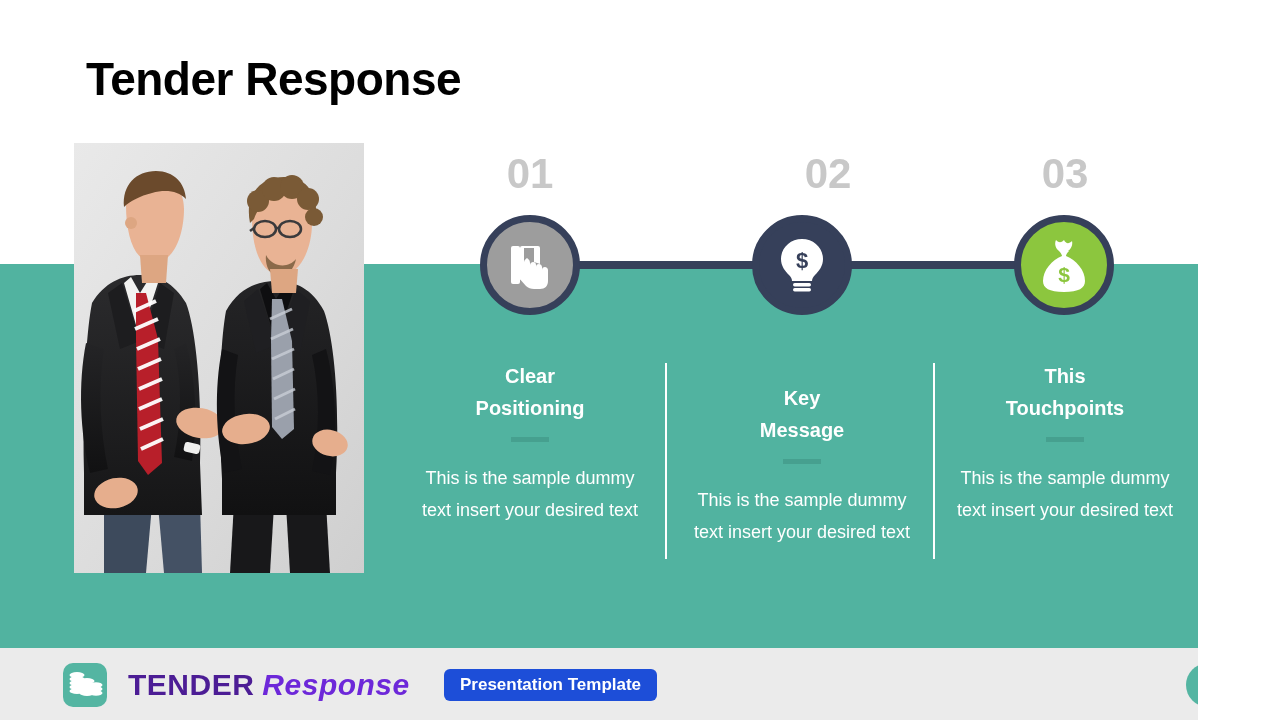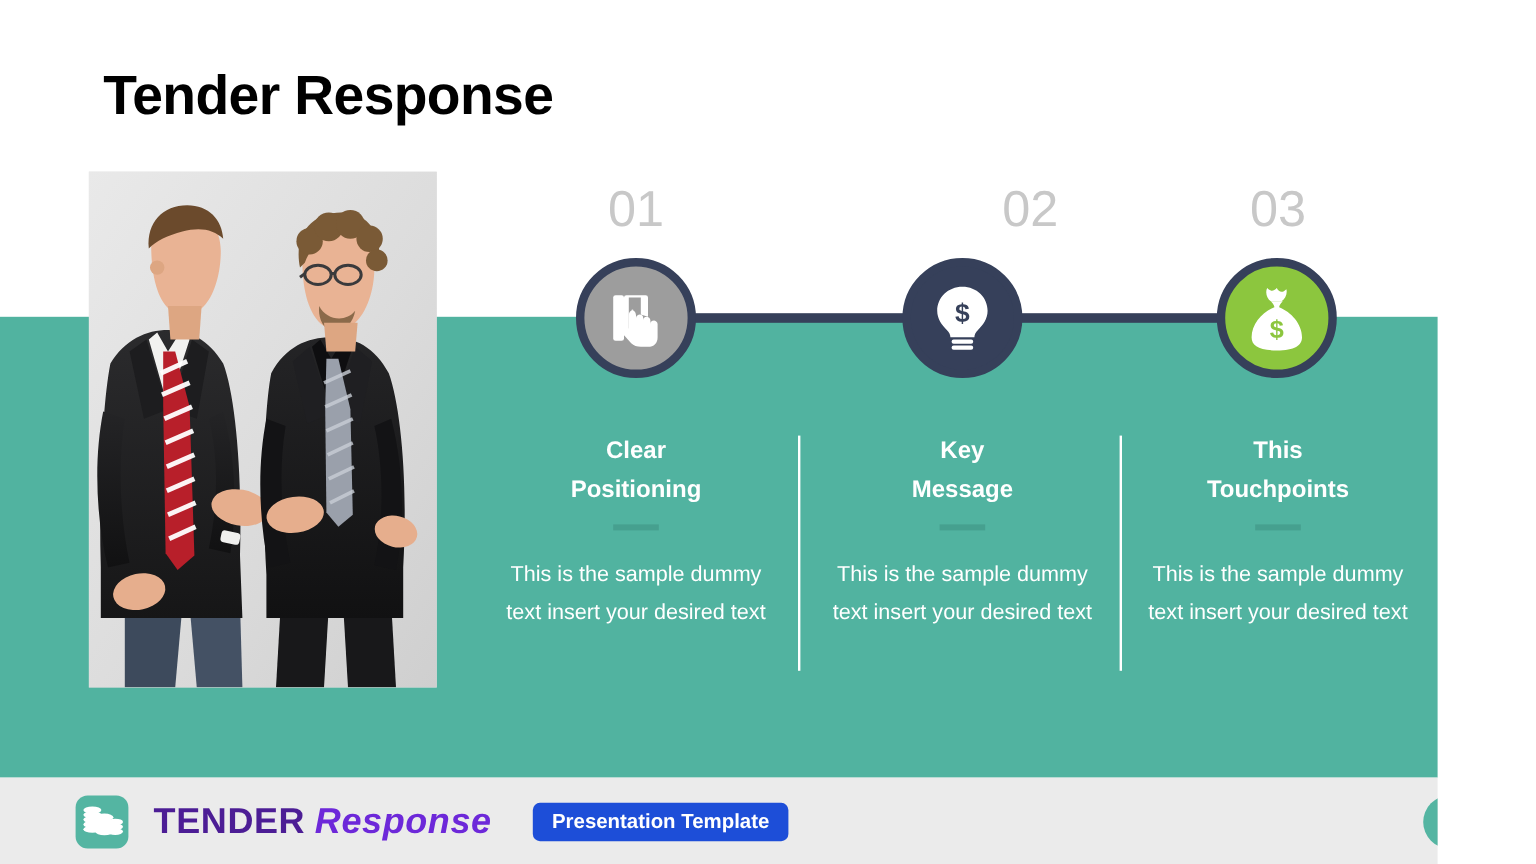--- a/index.html
+++ b/index.html
@@ -126,21 +126,21 @@
   .connector.seg1 { left: 530px; width: 272px; }
   .connector.seg2 { left: 802px; width: 263px; }
 
   
   .step-num {
     position: absolute;
     top: 150px;
     width: 160px;
     text-align: center;
     font-size: 42px;
-    font-weight: normal;
+    font-weight: bold;
     color: #c8c8c8;
   }
   .step-circle {
     position: absolute;
     top: 215px;
     width: 100px;
     height: 100px;
     border-radius: 50%;
     border: 7px solid #36405a;
     box-sizing: border-box;
@@ -306,21 +306,21 @@
 
       <ellipse cx="172" cy="286" rx="24" ry="15" fill="#e6ae8d" transform="rotate(-8 172 286)"></ellipse>
       <ellipse cx="256" cy="300" rx="18" ry="13" fill="#e6ae8d" transform="rotate(14 256 300)"></ellipse>
     </svg>
   </div>
 
   <div class="connector seg1"></div>
   <div class="connector seg2"></div>
 
   <div class="step-num" style="left:450px;">01</div>
-  <div class="step-num" style="left:722px;text-align:right;">02</div>
+  <div class="step-num" style="left:748px;">02</div>
   <div class="step-num" style="left:985px;">03</div>
 
   <div class="step-circle c1" style="left:480px;">
     <span>
       <svg width="54" height="54" viewBox="0 0 54 54" xmlns="http://www.w3.org/2000/svg">
         <rect x="8" y="8" width="9" height="38" rx="2" fill="#ffffff"></rect>
         <path d="M21 8 h14 a2 2 0 0 1 2 2 v16 l-6 -2 v-14 h-10 v32 h-2 a2 2 0 0 1 -2 -2 v-30 a2 2 0 0 1 2 -2 z" fill="#ffffff"></path>
         <path d="M26 20 c-3 0 -5 2 -5 5 v11 l-4 -4 c-2 -2 -5 -1 -5 2 c0 2 1 3 3 5 l8 9 c2 2 5 3 8 3 h6 c5 0 8 -3 8 -8 v-11 c0 -2 -2 -3 -3 -3 c-2 0 -3 1 -3 3 v-3 c0 -2 -2 -3 -3 -3 c-2 0 -3 1 -3 3 v-2 c0 -2 -1 -3 -3 -3 c-1 0 -3 1 -3 3 v-2 c0 -3 -2 -5 -5 -5 z" fill="#ffffff"></path>
       </svg>
     </span>
@@ -350,21 +350,21 @@
   <div class="v-divider" style="left:665px;"></div>
   <div class="v-divider" style="left:933px;"></div>
 
   <div class="col" style="left:415px;">
     <div class="col-heading">Clear
 Positioning</div>
     <div class="col-dash"></div>
     <div class="col-body">This is the sample dummy  text insert your desired text</div>
   </div>
 
-  <div class="col" style="left:687px;">
+  <div class="col" style="left:687px;margin-top:22px;">
     <div class="col-heading">Key
 Message</div>
     <div class="col-dash"></div>
     <div class="col-body">This is the sample dummy  text insert your desired text</div>
   </div>
 
   <div class="col" style="left:950px;">
     <div class="col-heading">This
 Touchpoints</div>
     <div class="col-dash"></div>

